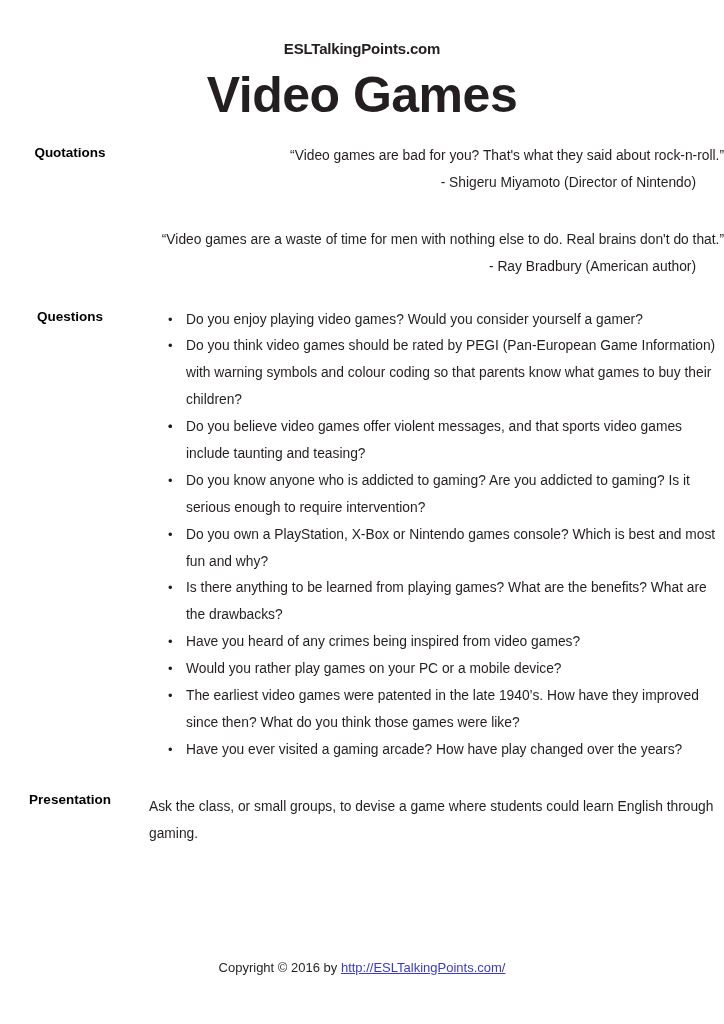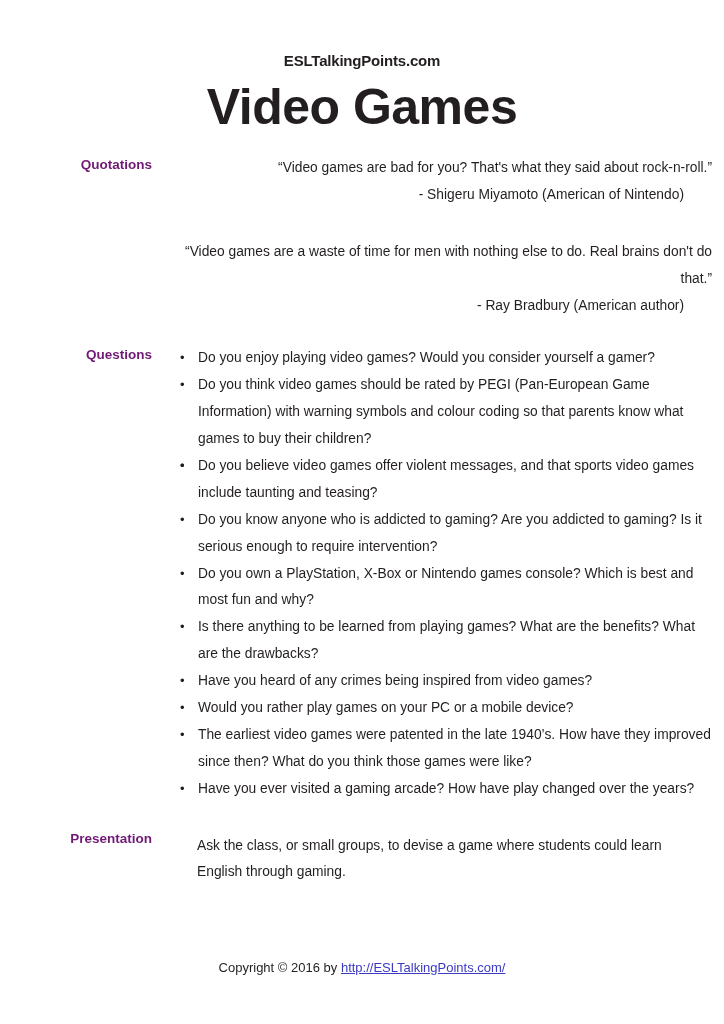--- a/index.html
+++ b/index.html
@@ -12,21 +12,21 @@
     height: 1024px;
     font-family: "Liberation Sans", "DejaVu Sans", sans-serif;
     color: #231f20;
     position: relative;
     overflow: hidden;
   }
   .page {
     width: 724px;
     height: 1024px;
     box-sizing: border-box;
-    padding: 12px;
+    padding: 0;
     position: relative;
   }
 
   
   .site-name {
     text-align: center;
     font-weight: bold;
     font-size: 15px;
     letter-spacing: -0.2px;
     margin: 0;
@@ -47,27 +47,27 @@
 
   
   .section {
     display: flex;
     align-items: flex-start;
     margin: 0;
   }
   .label-col {
     width: 140px;
     min-width: 140px;
-    text-align: right;
+    text-align: center;
     font-weight: bold;
     font-size: 13.5px;
     line-height: 1.55;
     padding-right: 0;
     box-sizing: border-box;
-    color: #701a75;
+    color: #000000;
   }
   .body-col {
     flex: 1;
     font-size: 13.8px;
     line-height: 1.95;
     color: #231f20;
     padding-left: 5px;
     box-sizing: border-box;
   }
 
@@ -103,21 +103,21 @@
   }
   .q-bullet {
     position: absolute;
     left: 23px;
     top: 0;
     line-height: 1.95;
     font-size: 13px;
   }
 
   
-  #presentation-section { margin-top: 26px; gap: 36px; }
+  #presentation-section { margin-top: 26px; }
   .pres-text { margin: 4px; line-height: 1.95; }
 
   
   .footer {
     position: absolute;
     left: 0;
     right: 0;
     bottom: 47px;
     text-align: center;
     font-size: 13px;
@@ -135,21 +135,21 @@
 
 <div class="page">
 
   <div class="site-name">ESLTalkingPoints.com</div>
   <h1 class="doc-title">Video Games</h1>
 
   <div class="section" id="quotations-section">
     <div class="label-col">Quotations</div>
     <div class="body-col">
       <p class="quote-line">“Video games are bad for you? That's what they said about rock-n-roll.”</p>
-      <p class="quote-attrib">- Shigeru Miyamoto (American of Nintendo)</p>
+      <p class="quote-attrib">- Shigeru Miyamoto (Director of Nintendo)</p>
       <div class="quote-gap"></div>
       <p class="quote-line quote-block-2">“Video games are a waste of time for men with nothing else to do.  Real brains don't do that.”</p>
       <p class="quote-attrib">-  Ray Bradbury (American author)</p>
     </div>
   </div>
 
   <div class="section" id="questions-section">
     <div class="label-col">Questions</div>
     <div class="body-col">
       <ul class="q-list">

